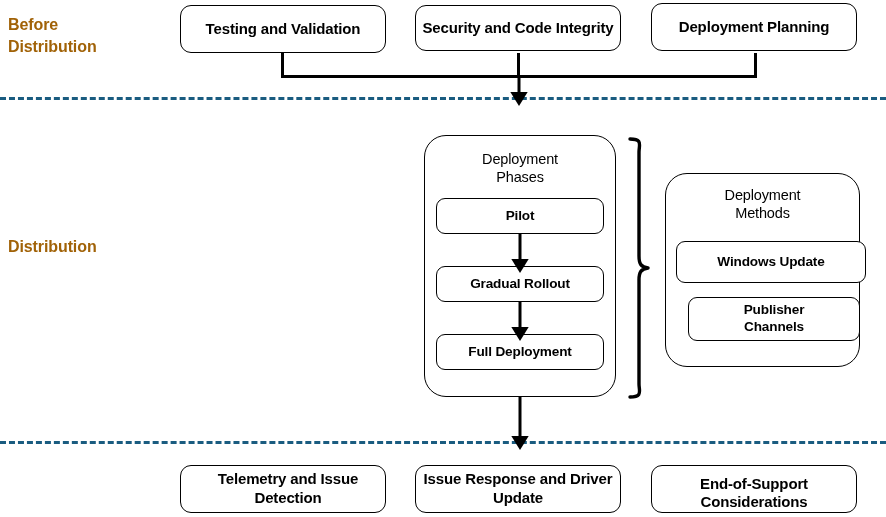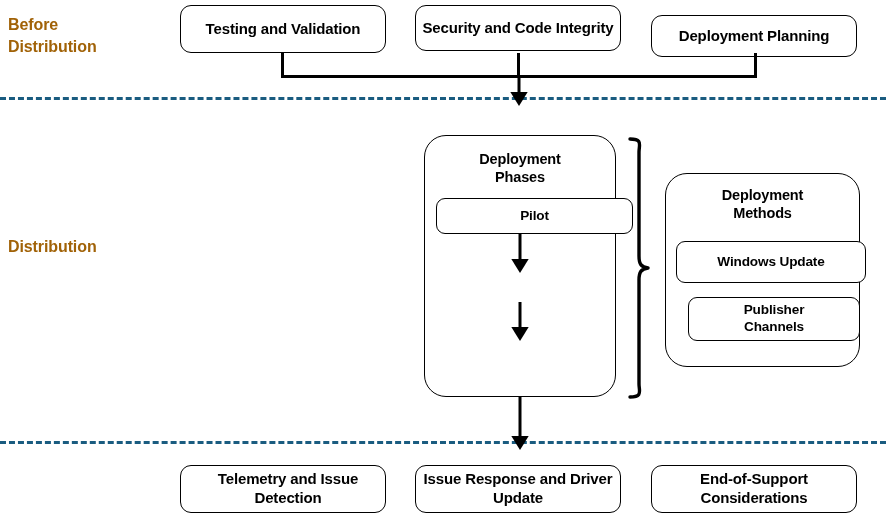--- a/index.html
+++ b/index.html
@@ -67,21 +67,21 @@
     box-sizing: border-box;
     border: 1.8px solid #000000;
     border-radius: 22px;
     background: #ffffff;
   }
   .group-title {
     position: absolute;
     left: 0;
     width: 100%;
     text-align: center;
-    font-weight: bold;
+    font-weight: normal;
     font-size: 14.5px;
     line-height: 1.25;
     color: #000000;
     letter-spacing: -0.15px;
   }
 
   
   .vline {
     position: absolute;
     background: #000000;
@@ -120,41 +120,47 @@
   <div class="divider" style="top:441px;"></div>
 
   <div class="node" style="left:180px; top:5px; width:206px; height:48px;">
     <span>Testing and Validation</span>
   </div>
 
   <div class="node" style="left:415px; top:5px; width:206px; height:46px;">
     <span>Security and Code Integrity</span>
   </div>
 
-  <div class="node" style="left:651px; top:15px; width:206px; height:42px;">
+  <div class="node" style="left:651px; top:3px; width:206px; height:48px;">
     <span>Deployment Planning</span>
   </div>
 
   <div class="vline" style="left:281px; top:53px; height:25px;"></div>
   <div class="vline" style="left:517px; top:53px; height:25px;"></div>
   <div class="vline" style="left:754px; top:53px; height:25px;"></div>
 
   <div class="hline" style="left:281px; top:75px; width:476px;"></div>
 
   <div class="group" style="left:424px; top:135px; width:192px; height:262px;">
     <div class="group-title" style="top:14px;">
       <span>Deployment<br>Phases</span>
     </div>
   </div>
 
-  <div class="node small" style="left:436px; top:198px; width:197px; height:36px;">
+  <div class="node small" style="left:436px; top:198px; width:168px; height:36px;">
     <span>Pilot</span>
   </div>
 
-
+  <div class="node small" style="left:436px; top:266px; width:168px; height:36px;">
+    <span>Gradual Rollout</span>
+  </div>
+
+  <div class="node small" style="left:436px; top:334px; width:168px; height:36px;">
+    <span>Full Deployment</span>
+  </div>
 
   <div class="group" style="left:665px; top:173px; width:195px; height:194px;">
     <div class="group-title" style="top:12px;">
       <span>Deployment<br>Methods</span>
     </div>
   </div>
 
   <div class="node small" style="left:676px; top:241px; width:190px; height:42px;">
     <span>Windows Update</span>
   </div>
@@ -191,17 +197,17 @@
   </svg>
 
   <div class="node" style="left:180px; top:465px; width:206px; height:48px;padding-left:16px;">
     <span>Telemetry and Issue Detection</span>
   </div>
 
   <div class="node" style="left:415px; top:465px; width:206px; height:48px;align-items:center;">
     <span>Issue Response and Driver Update</span>
   </div>
 
-  <div class="node" style="left:651px; top:465px; width:206px; height:48px;">
+  <div class="node" style="left:651px; top:465px; width:206px; height:48px;align-items:flex-end;">
     <span>End-of-Support Considerations</span>
   </div>
 
 </div>
 
 </body></html>

